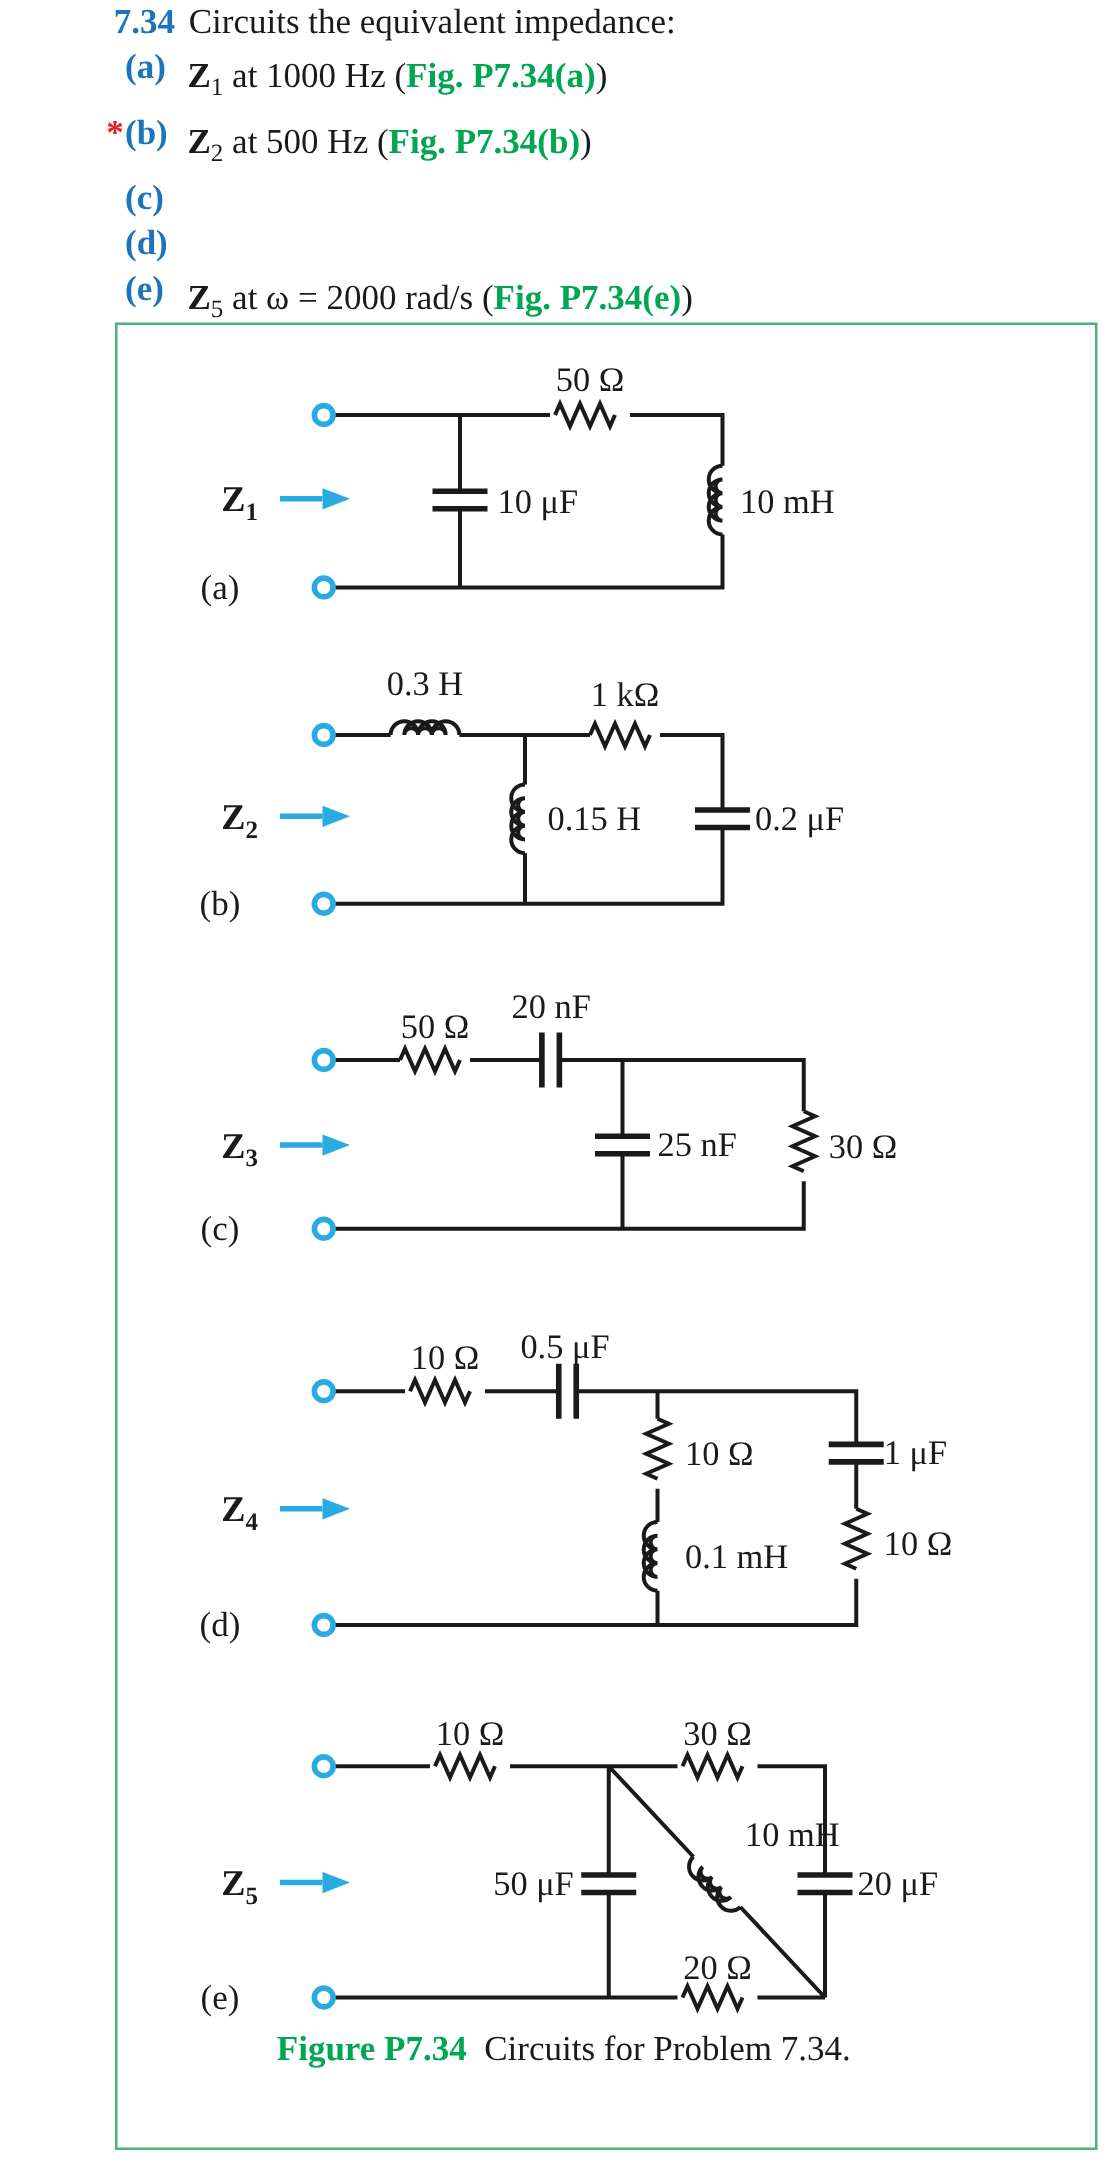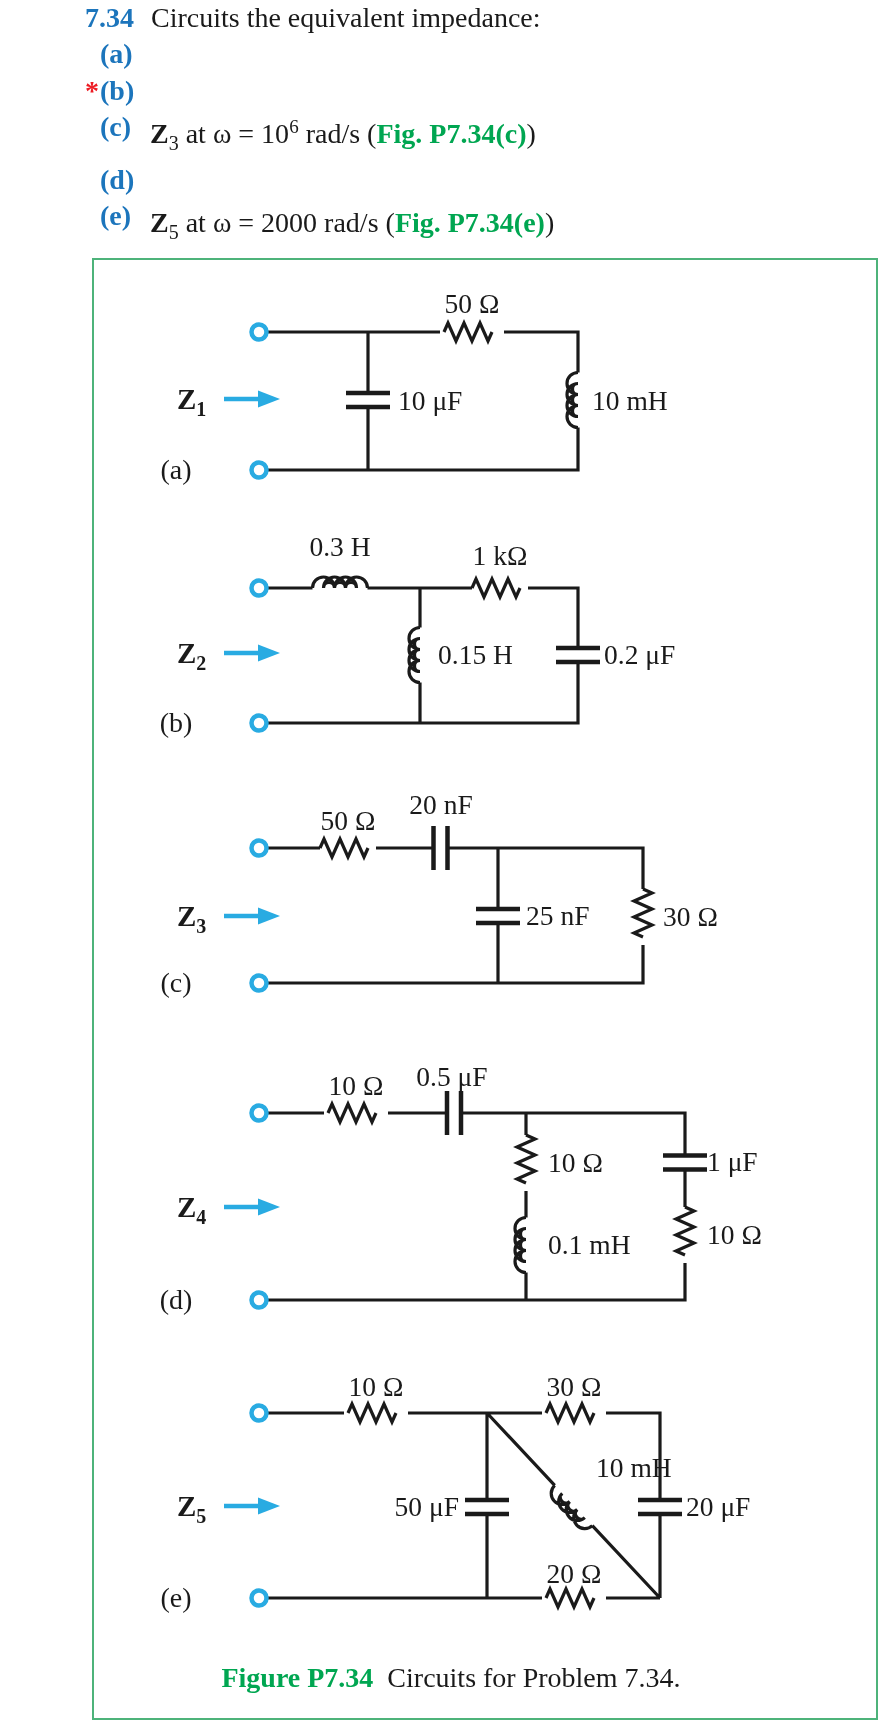--- a/index.html
+++ b/index.html
@@ -2,33 +2,33 @@
 <html><head>
 <meta charset="utf-8">
 <style>
   html,body { margin:0; padding:0; }
   body {
     width:892px; height:1727px; position:relative; background:#ffffff;
     font-family:"Liberation Serif", serif; color:#1a1a1a; overflow:hidden;
   }
   
   .header { position:absolute; left:85px; top:0px; font-size:28px; line-height:36.4px; }
-  .p-title .pnum { font-weight:bold; color:#1c75bc; display:inline-block; width:55px; margin-right:11px; }
+  .p-title .pnum { font-weight:bold; color:#1c75bc; display:inline-block; width:55px; margin-right:11px;text-align:right; }
   .p-item { display:flex; }
   .p-item .star { width:15px; color:#ed1c24; font-weight:bold; }
   .p-item .marker { width:47px; font-weight:bold; color:#1c75bc; }
   .p-item .itext { margin-left:3px; }
   .zbold { font-weight:bold; }
   sub { font-size:20px; }
   sup { font-size:19px; }
   .figref { font-weight:bold; color:#00a651; }
   
   .figbox { position:absolute; left:92px; top:258px; width:786px; height:1462px;
             border:2px solid #4db37a; background:#ffffff; box-sizing:border-box; }
-  .caption { position:absolute; left:92px; top:1662px; width:788px; text-align:center;
+  .caption { position:absolute; left:92px; top:1624px; width:788px; text-align:center;
              font-size:28px; padding-right:70px; box-sizing:border-box; }
   .cap-label { font-weight:bold; color:#00a651; margin-right:14px; }
   
   .circuits { position:absolute; left:0; top:0; }
   .wire { stroke:#1a1a1a; stroke-width:3.2; fill:none; }
   .comp { stroke:#1a1a1a; stroke-width:3.2; fill:none; }
   .cap  { stroke:#1a1a1a; stroke-width:4.5; fill:none; }
   .lbl  { font-family:"Liberation Serif", serif; font-size:27.5px; fill:#1a1a1a; }
   .zlbl { font-family:"Liberation Serif", serif; font-size:29px; font-weight:bold; fill:#1a1a1a; }
   .zsub { font-size:20px; }
@@ -37,29 +37,30 @@
 </head>
 <body>
 
 <div class="header">
   <div class="p-title">
     <span class="pnum">7.34</span><span>Circuits the equivalent impedance:</span>
   </div>
   <div class="p-item">
     <span class="star"></span>
       <span class="marker">(a)</span>
+      <span class="itext"><span class="zbold">Z</span><sub>1</sub><span> at 1000 Hz (</span><sup></sup><span></span><span class="figref">Fig. P7.34(a)</span><span>)</span></span>
   </div>
   <div class="p-item">
     <span class="star">*</span>
       <span class="marker">(b)</span>
+      <span class="itext"><span class="zbold">Z</span><sub>2</sub><span> at 500 Hz (</span><sup></sup><span></span><span class="figref">Fig. P7.34(b)</span><span>)</span></span>
   </div>
   <div class="p-item">
     <span class="star"></span>
       <span class="marker">(c)</span>
-      <span class="itext"><span class="zbold">Z</span><sub>3</sub><span> at ω = 10</span><sup>6</sup><span> rad/s (</span><span class="figref">Fig. P7.34(c)</span><span>)</span></span>
   </div>
   <div class="p-item">
     <span class="star"></span>
       <span class="marker">(d)</span>
   </div>
   <div class="p-item">
     <span class="star"></span>
       <span class="marker">(e)</span>
       <span class="itext"><span class="zbold">Z</span><sub>5</sub><span> at ω = 2000 rad/s (</span><sup></sup><span></span><span class="figref">Fig. P7.34(e)</span><span>)</span></span>
   </div>

